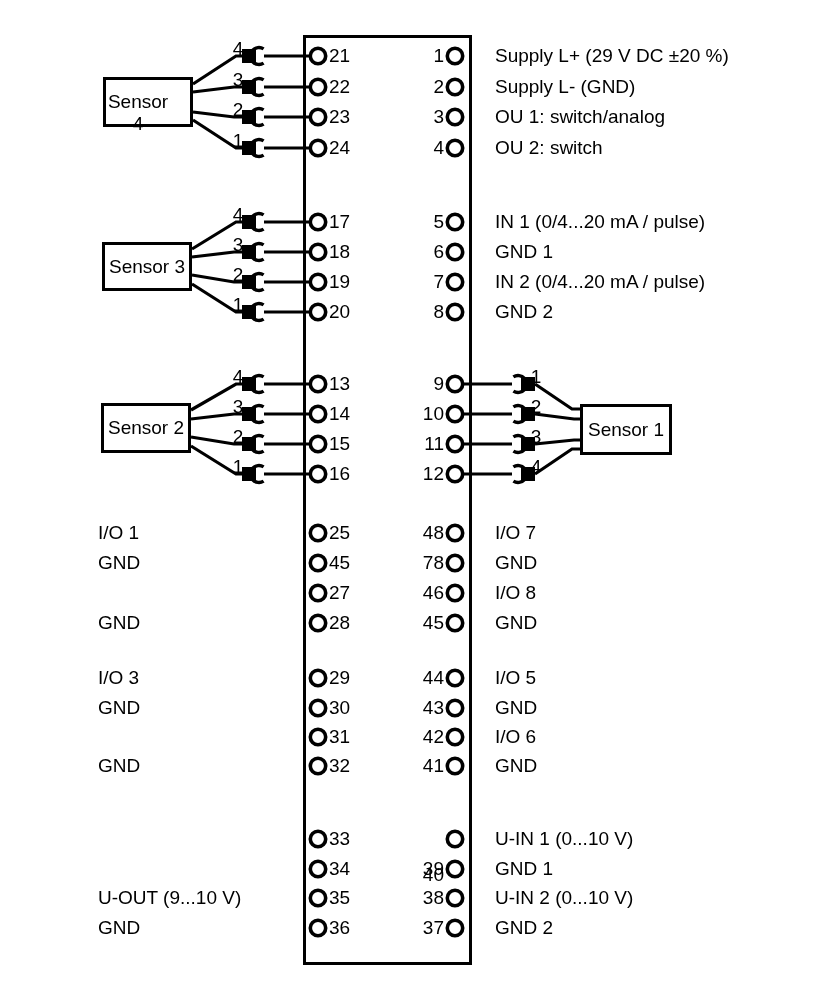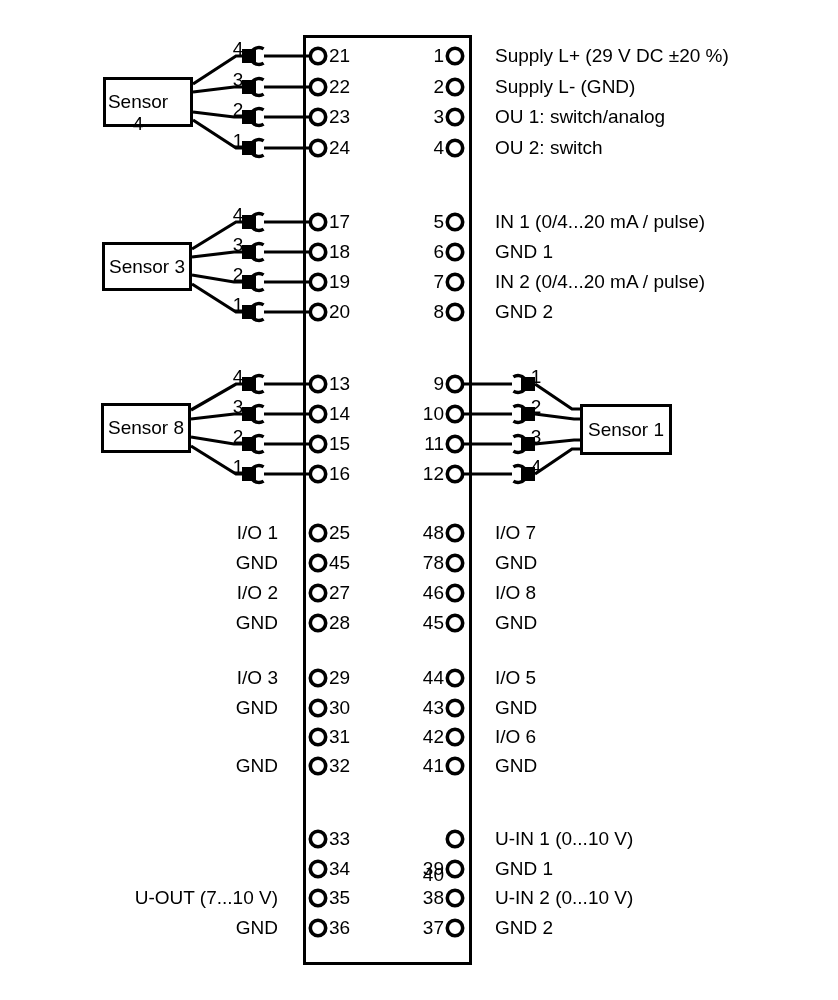--- a/index.html
+++ b/index.html
@@ -2,21 +2,21 @@
 <html><head>
 <meta charset="utf-8">
 <style>
   html,body{margin:0;padding:0;background:#fff;}
   .stage{position:relative;width:838px;height:1000px;background:#fff;
          font-family:"Liberation Sans",sans-serif;font-size:19px;color:#000;overflow:hidden;}
   svg.wiring{position:absolute;left:0;top:0;}
   .t{position:absolute;height:22px;line-height:22px;white-space:nowrap;}
   .lp{left:329px;width:50px;text-align:left;}          
   .rp{left:374px;width:70px;text-align:right;}         
-  .ll{left:98px;width:180px;text-align:right;}         
+  .ll{left:98px;width:180px;text-align:left;}         
   .rl{left:495px;}                                     
   .pn{width:40px;text-align:center;}                   
   .sl{position:absolute;height:22px;line-height:22px;text-align:center;} 
 </style>
 </head>
 <body>
 
 <div class="stage">
 
   <svg class="wiring" width="838" height="1000" viewBox="0 0 838 1000">
@@ -149,21 +149,21 @@
       <use href="#pin" x="455" y="766"></use>
       <use href="#pin" x="455" y="839"></use>
       <use href="#pin" x="455" y="869"></use>
       <use href="#pin" x="455" y="898"></use>
       <use href="#pin" x="455" y="928"></use>
     </g>
   </svg>
 
   <div class="sl" style="left:103px;top:91px;width:70px">Sensor 4</div>
   <div class="sl" style="left:102px;top:256px;width:90px">Sensor 3</div>
-  <div class="sl" style="left:101px;top:417px;width:90px">Sensor 8</div>
+  <div class="sl" style="left:101px;top:417px;width:90px">Sensor 2</div>
   <div class="sl" style="left:580px;top:419px;width:92px">Sensor 1</div>
 
   <div class="t pn" style="left:218px;top:38px">4</div>
   <div class="t pn" style="left:218px;top:69px">3</div>
   <div class="t pn" style="left:218px;top:99px">2</div>
   <div class="t pn" style="left:218px;top:130px">1</div>
 
   <div class="t pn" style="left:218px;top:204px">4</div>
   <div class="t pn" style="left:218px;top:234px">3</div>
   <div class="t pn" style="left:218px;top:264px">2</div>
@@ -224,26 +224,25 @@
   <div class="t rp" style="top:697px">43</div>
   <div class="t rp" style="top:726px">42</div>
   <div class="t rp" style="top:755px">41</div>
   <div class="t rp" style="top:864px">40</div>
   <div class="t rp" style="top:858px">39</div>
   <div class="t rp" style="top:887px">38</div>
   <div class="t rp" style="top:917px">37</div>
 
   <div class="t ll" style="top:522px">I/O 1</div>
   <div class="t ll" style="top:552px">GND</div>
-  <div class="t ll" style="top:582px">I/O 2</div>
   <div class="t ll" style="top:612px">GND</div>
   <div class="t ll" style="top:667px">I/O 3</div>
   <div class="t ll" style="top:697px">GND</div>
   <div class="t ll" style="top:755px">GND</div>
-  <div class="t ll" style="top:887px">U-OUT (7...10 V)</div>
+  <div class="t ll" style="top:887px">U-OUT (9...10 V)</div>
   <div class="t ll" style="top:917px">GND</div>
 
   <div class="t rl" style="top:45px">Supply L+ (29 V DC ±20 %)</div>
   <div class="t rl" style="top:76px">Supply L- (GND)</div>
   <div class="t rl" style="top:106px">OU 1: switch/analog</div>
   <div class="t rl" style="top:137px">OU 2: switch</div>
   <div class="t rl" style="top:211px">IN 1 (0/4...20 mA / pulse)</div>
   <div class="t rl" style="top:241px">GND 1</div>
   <div class="t rl" style="top:271px">IN 2 (0/4...20 mA / pulse)</div>
   <div class="t rl" style="top:301px">GND 2</div>

